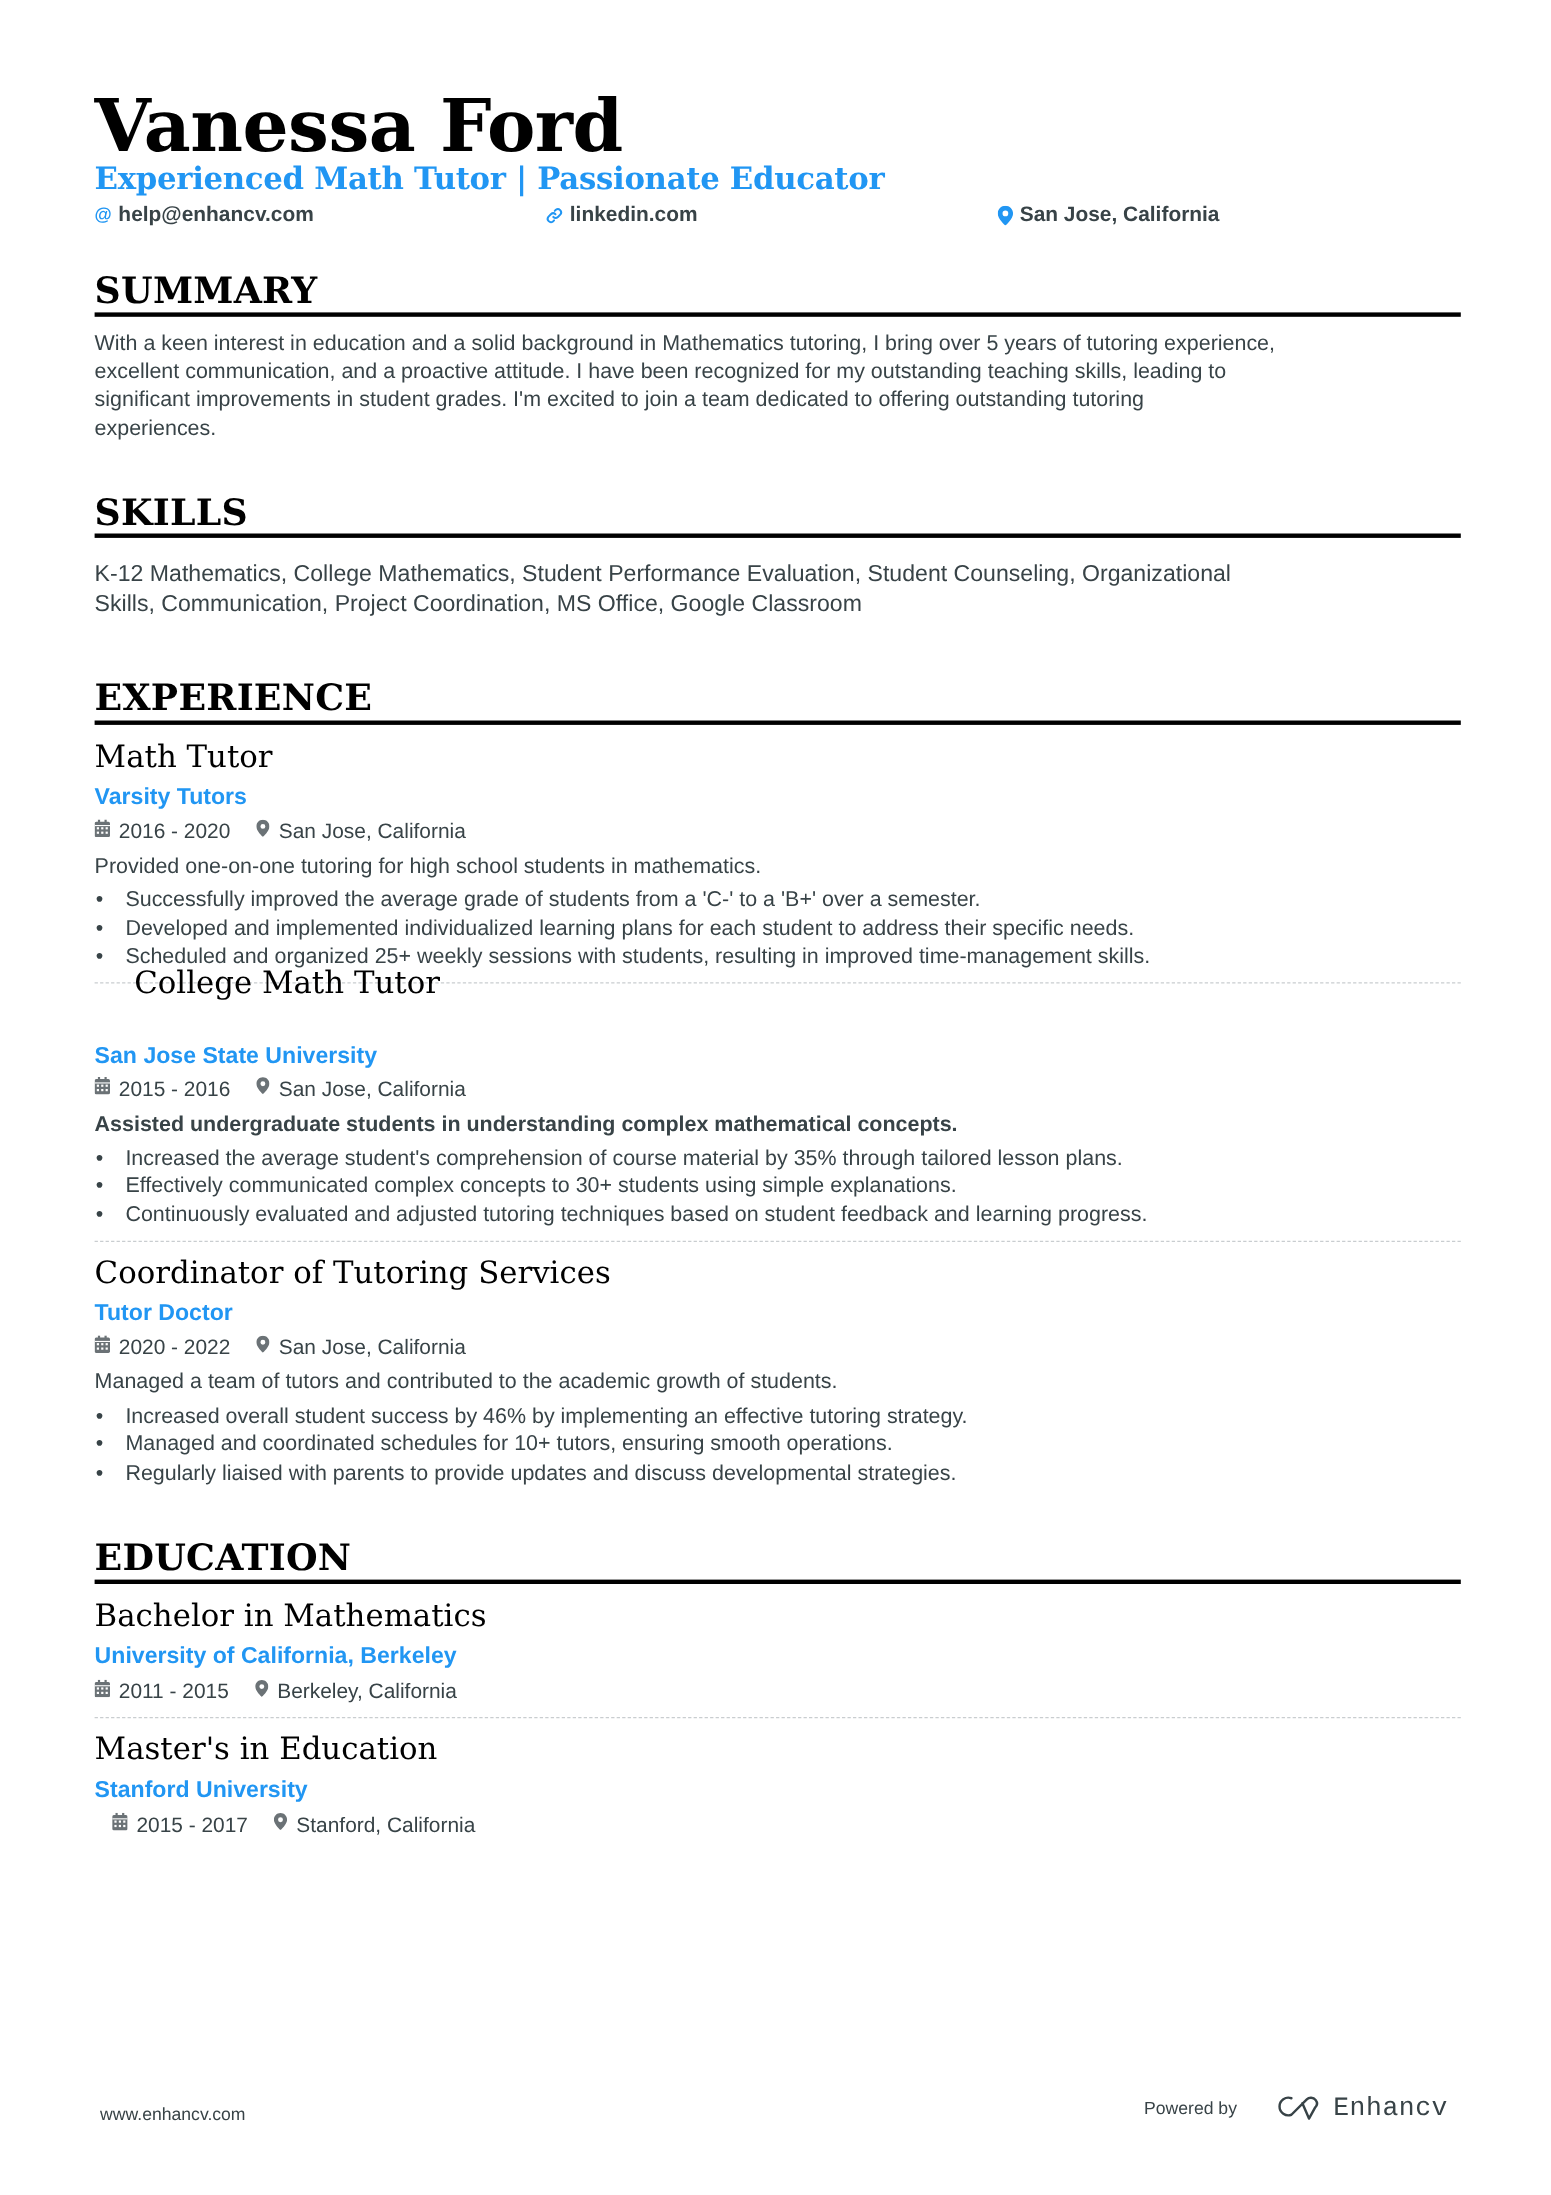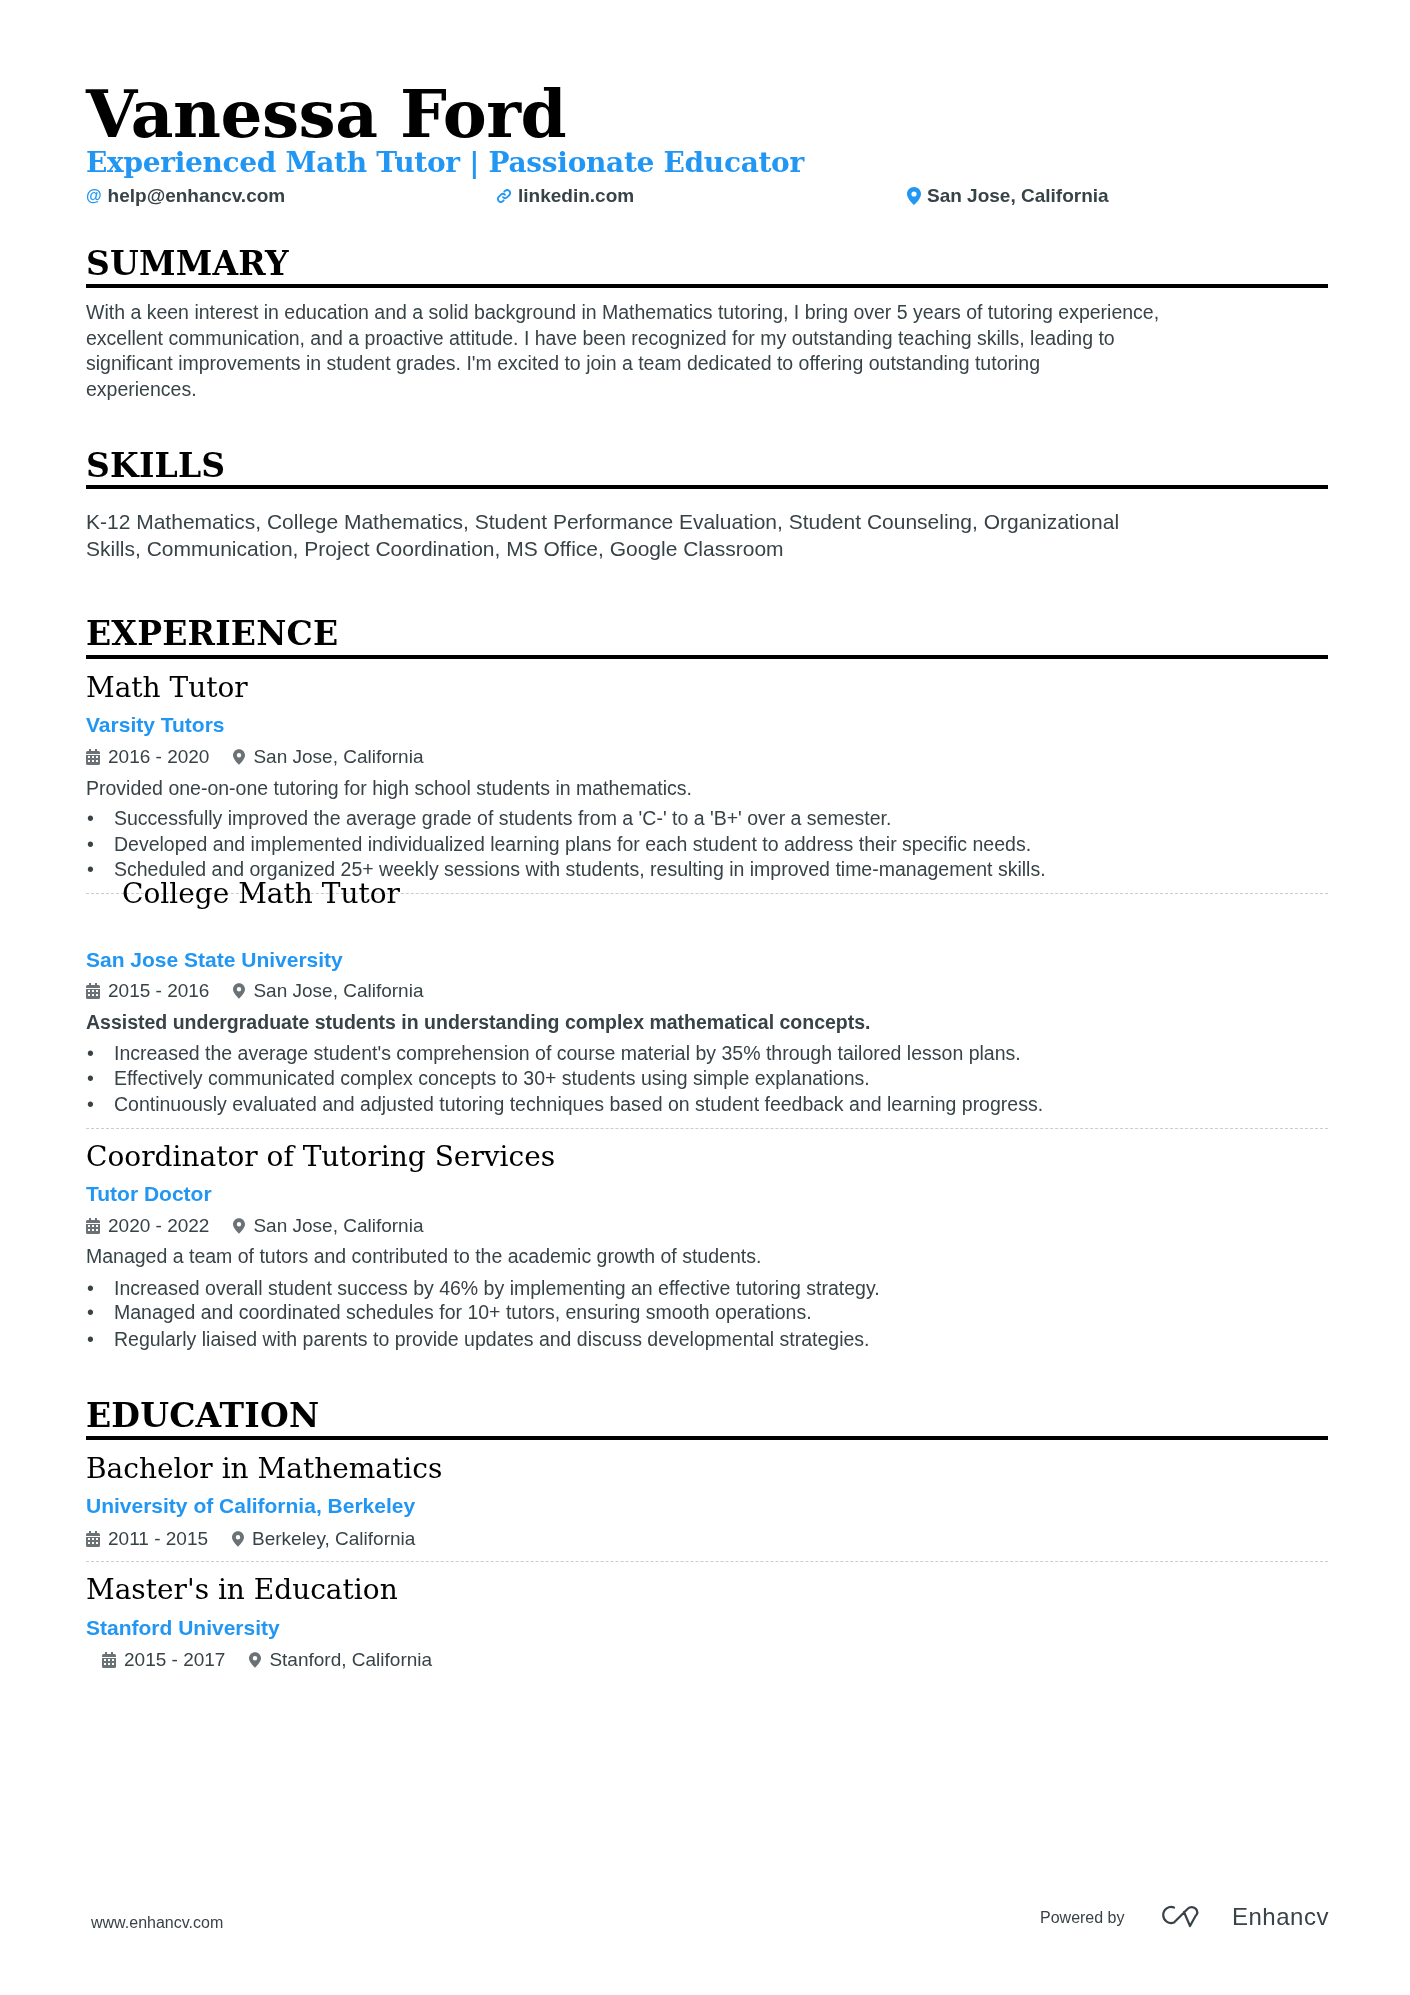--- a/index.html
+++ b/index.html
@@ -8,31 +8,31 @@
   .abs { position: absolute; white-space: nowrap; }
   .serif { font-family: "DejaVu Serif", "Liberation Serif", serif; }
   .name { left: 86px; top: 74px; font-size: 66px; font-weight: bold; color: #000; letter-spacing: -0.5px; line-height: 80px; }
   .subtitle { left: 86px; top: 144px; font-size: 28px; font-weight: bold; color: #2196f3; line-height: 38px; letter-spacing: -0.3px; }
   .contact { top: 184px; font-size: 19px; font-weight: bold; color: #384347; line-height: 24px; display: flex; align-items: center; }
   .contact .ic { color: #2196f3; font-size: 16px; margin-right: 6px; display: inline-flex; align-items: center; }
   .section-title { left: 86px; font-size: 33px; font-weight: bold; color: #000; line-height: 42px; letter-spacing: 0.2px; }
   .rule { left: 86px; width: 1242px; height: 4px; background: #000; }
   .role { left: 86px; font-size: 28px; color: #000; line-height: 36px; }
   .org { left: 86px; font-size: 21px; font-weight: bold; color: #2196f3; line-height: 28px; }
-  .meta { left: 86px; font-size: 19px; color: #384347; line-height: 24px; display: flex; align-items: center; }
+  .meta { left: 86px; font-size: 19px; color: #384347; line-height: 24px; display: flex; align-items: flex-start; }
   .meta .ic { color: #6b7276; margin-right: 8px; display: inline-flex; align-items: center; }
   .meta .gap { width: 24px; display: inline-block; }
   .desc { left: 86px; font-size: 19.5px; color: #384347; line-height: 25px; }
   .bullet { left: 86px; font-size: 19.5px; color: #384347; line-height: 25px; display: flex; }
   .bullet .dot { width: 28px; display: inline-block; padding-left: 1px; }
   .dash { left: 86px; width: 1242px; height: 0; border-top: 1px dashed #c9cdd0; }
   .footer-left { left: 91px; top: 1912px; font-size: 16px; color: #384347; line-height: 22px; }
   .footer-powered { left: 1040px; top: 1907px; font-size: 16px; color: #384347; line-height: 22px; }
   .footer-logo { left: 1160px; top: 1902px; display: flex; align-items: center; }
-  .footer-logo .brand { font-size: 24px; color: #384347; margin-left: 26px; letter-spacing: 0.5px; font-family: Liberation Sans, sans-serif; }
+  .footer-logo .brand { font-size: 24px; color: #384347; margin-left: 6px; letter-spacing: 0.5px; font-family: Liberation Mono, monospace; }
 </style>
 </head>
 <body>
 
 <div class="abs name serif">Vanessa Ford</div>
 <div class="abs subtitle serif">Experienced Math Tutor | Passionate Educator</div>
 
 <div class="abs contact" style="left:86px;">
   <span class="ic">@</span>
   <span>help@enhancv.com</span>

